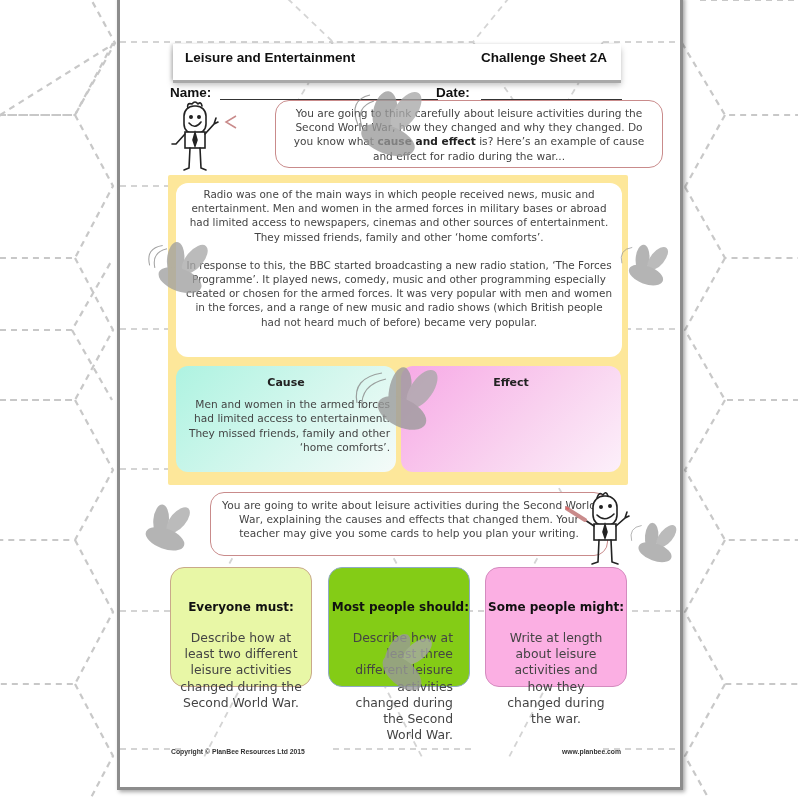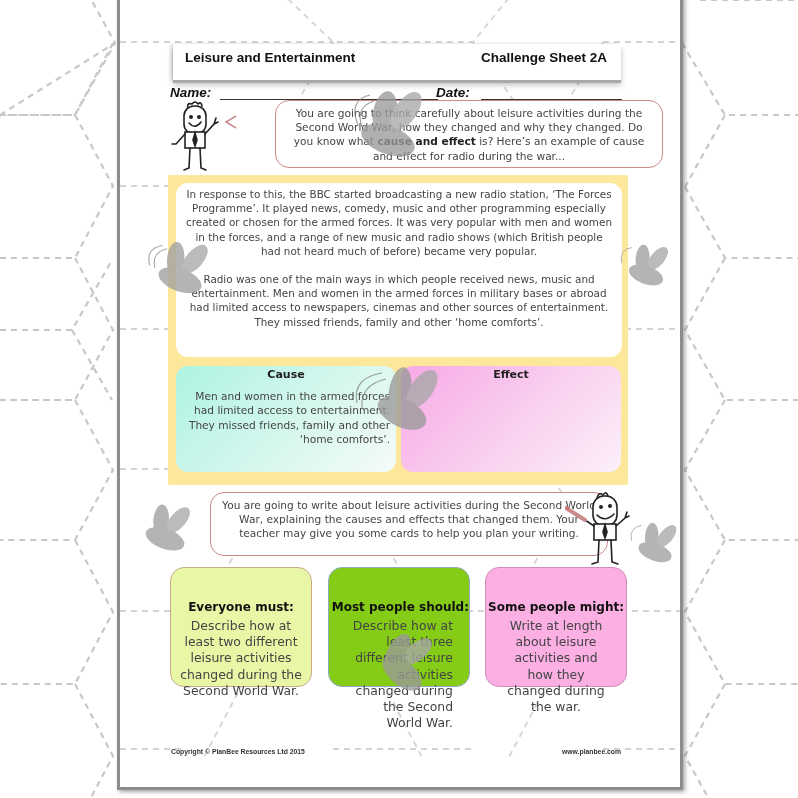--- a/index.html
+++ b/index.html
@@ -25,21 +25,21 @@
     padding: 0 14px 10px 12px;
     font-family: "Liberation Sans Narrow", "Liberation Sans", sans-serif;
     font-weight: bold; font-size: 13.5px; color: #111; margin-top: 6px;
   }
 
   .name-row {
     position: absolute; left: 170px; top: 85px; width: 452px; height: 18px; z-index: 3;
     font-weight: bold; font-size: 13.5px; color: #111;
     font-family: "Liberation Sans", sans-serif;
   }
-  .name-row .lbl { position: absolute; top: 0; font-style: italic; }
+  .name-row .lbl { position: absolute; top: 0; }
   .name-row .line { position: absolute; top: 14px; height: 1px; background: #333; }
 
   .bubble {
     position: absolute; border: 1.5px solid #c98b8b; border-radius: 14px;
     background: #fff; z-index: 3;
     font-family: "DejaVu Sans", sans-serif; font-size: 10.6px; line-height: 14.2px;
     color: #444; text-align: center; margin-left: 40px;
   }
   .bubble b { color: #222; }
 
@@ -52,33 +52,33 @@
     background: #fff; border-radius: 12px; z-index: 3;
     font-size: 10.4px; line-height: 14.2px; color: #444; text-align: center;
     padding: 4px 10px;
   }
   .info-box p { margin-bottom: 14px; }
   .info-box .q { font-weight: bold; color: #222; margin-top: -4px; }
 
   .ce-card {
     position: absolute; top: 366px; width: 220px; height: 106px; border-radius: 12px;
     z-index: 3; text-align: center; font-size: 10.6px; line-height: 14.2px; color: #444;
-    padding-top: 2px;
+    padding-top: 10px;
   }
   .ce-card .title { font-weight: bold; color: #222; font-size: 11px; margin-bottom: 7px; }
   .cause { left: 176px; background: linear-gradient(135deg, #aef3e1 0%, #d6f7ee 55%, #f5fbf9 100%); }
   .effect { left: 401px; background: linear-gradient(135deg, #f7a9e6 0%, #f9d1ef 55%, #fcf0fa 100%); }
 
   .task-card {
     position: absolute; top: 567px; width: 142px; height: 120px; border-radius: 14px;
     z-index: 3; text-align: center; color: #444;
     border: 1.5px solid #c9a98a;
   }
   .task-card .t { font-weight: bold; font-size: 12px; color: #111; margin-top: 32px; }
-  .task-card .d { font-size: 12.4px; line-height: 16.2px; margin-top: 4px; }
+  .task-card .d { font-size: 12.4px; line-height: 16.2px; margin-top: 16px; }
   .must { left: 170px; background: #e8f7a6; }
   .should { left: 328px; background: #84cc16; border-color: #90aac6; text-align: right; }
   .might { left: 485px; background: #fbafe3; border-color: #d48bbf; }
 
   .footer {
     position: absolute; top: 748px; font-family: "Liberation Sans", sans-serif;
     font-size: 6.8px; font-weight: bold; color: #333; z-index: 3;
   }
 
   .figure { position: absolute; z-index: 3; }
@@ -191,22 +191,22 @@
 
 <div class="bubble" style="left:235px;top:100px;width:388px;height:68px;padding:5px 8px 0 8px;">
   <span>You are going to think carefully about leisure activities during the Second World War, how they changed and why they changed. Do you know what </span><b>cause and effect</b><span> is? Here’s an example of cause and effect for radio during the war...</span>
 </div>
 <svg style="position:absolute;left:224px;top:115px;width:14px;height:14px;z-index:4;" viewBox="0 0 14 14">
   <path d="M12 1 L2 7 L12 13" fill="#fff" stroke="#c98b8b" stroke-width="1.5"></path>
 </svg>
 
 <div class="yellow-frame"></div>
 <div class="info-box">
+  <p>Radio was one of the main ways in which people received news, music and entertainment. Men and women in the armed forces in military bases or abroad had limited access to newspapers, cinemas and other sources of entertainment. They missed friends, family and other ‘home comforts’.</p>
   <p>In response to this, the BBC started broadcasting a new radio station, ‘The Forces Programme’. It played news, comedy, music and other programming especially created or chosen for the armed forces. It was very popular with men and women in the forces, and a range of new music and radio shows (which British people had not heard much of before) became very popular.</p>
-  <p>Radio was one of the main ways in which people received news, music and entertainment. Men and women in the armed forces in military bases or abroad had limited access to newspapers, cinemas and other sources of entertainment. They missed friends, family and other ‘home comforts’.</p>
 </div>
 
 <div class="ce-card cause">
   <div class="title">Cause</div>
   <div style="padding:0 6px;text-align:right;">Men and women in the armed forces had limited access to entertainment. They missed friends, family and other ‘home comforts’.</div>
 </div>
 <div class="ce-card effect">
   <div class="title">Effect</div>
 </div>
 

